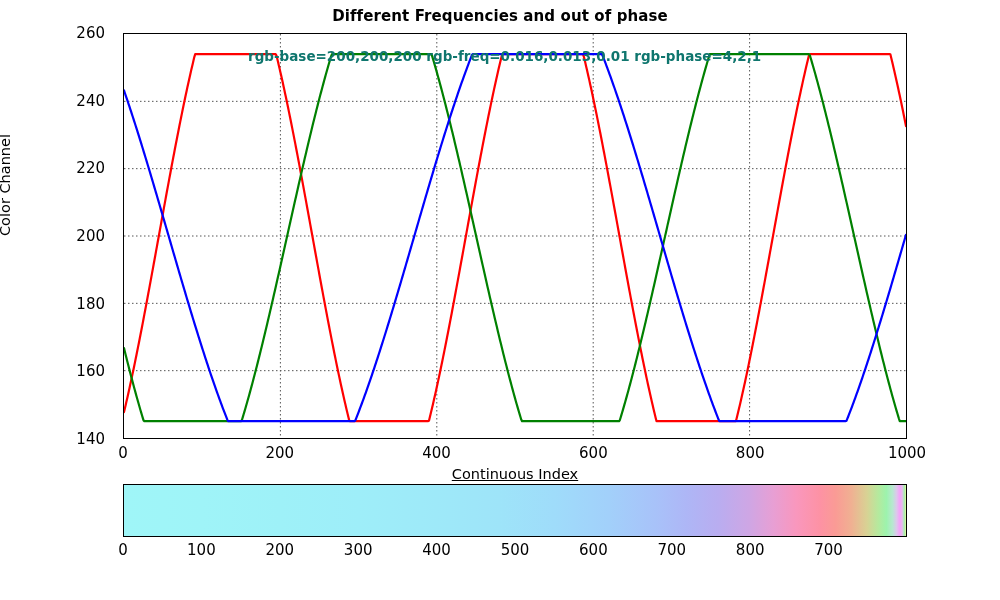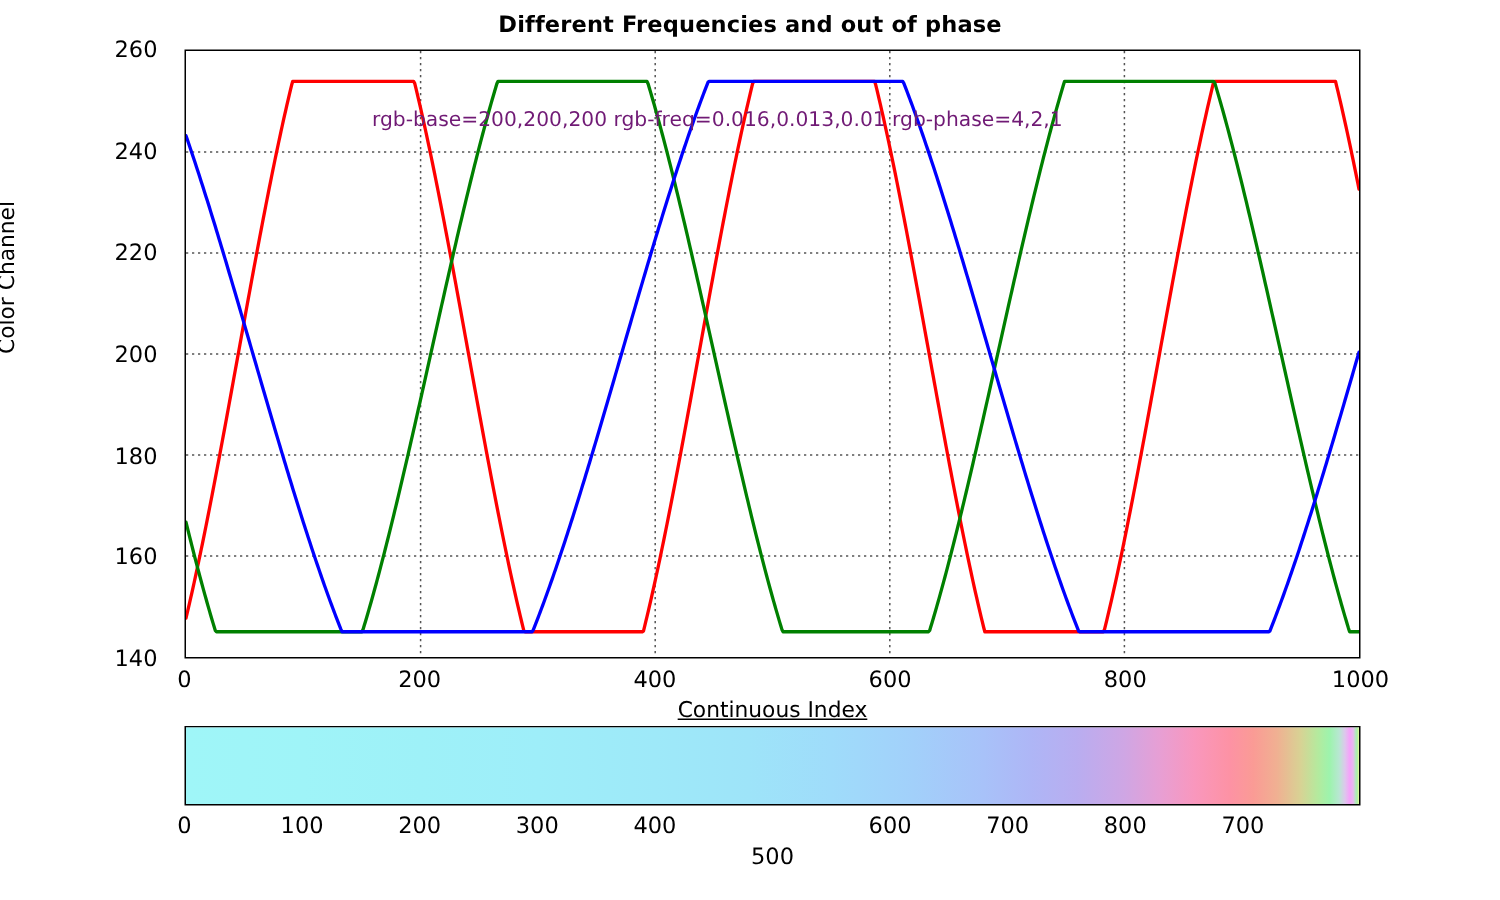--- a/index.html
+++ b/index.html
@@ -52,24 +52,24 @@
     left: 0; top: 0;
     width: 100%;
     height: 100%;
     display: block;
   }
 
   
   .plot-annotation {
     position: absolute;
     left: 248px;
-    top: 72px;
+    top: 48px;
     font-size: 13.5px;
-    font-weight: normal;
-    color: #701a75;
+    font-weight: bold;
+    color: #0f766e;
     white-space: nowrap;
     z-index: 5;
   }
 
   
   .ytick {
     position: absolute;
     right: 12px;
     width: 60px;
     text-align: right;
@@ -220,21 +220,21 @@
   <div id="colorbar-axes">
     <div id="colorbar-gradient" style="background: linear-gradient(to right, rgb(159, 246, 248) 0%, rgb(159, 244, 248) 10%, rgb(158, 241, 248) 20%, rgb(158, 238, 249) 30%, rgb(158, 233, 249) 40%, rgb(158, 228, 249) 48%, rgb(159, 220, 250) 55%, rgb(162, 208, 250) 62%, rgb(168, 194, 249) 68%, rgb(174, 182, 246) 72%, rgb(185, 173, 240) 76%, rgb(207, 166, 228) 80%, rgb(231, 159, 212) 83%, rgb(249, 151, 189) 86%, rgb(253, 146, 164) 89%, rgb(250, 155, 149) 91%, rgb(240, 176, 146) 93%, rgb(216, 210, 148) 95%, rgb(180, 234, 158) 96.5%, rgb(157, 243, 173) 97.5%, rgb(184, 231, 210) 98.3%, rgb(221, 199, 236) 98.8%, rgb(244, 163, 249) 99.2%, rgb(231, 185, 238) 99.5%, rgb(184, 227, 196) 99.7%, rgb(169, 240, 163) 99.85%, rgb(238, 247, 158) 100%);"></div>
   </div>
 
   <div id="cbtick-layer">
       <div class="cbtick" style="left: 0px;">0</div>
       <div class="cbtick" style="left: 78.4px;">100</div>
       <div class="cbtick" style="left: 156.8px;">200</div>
       <div class="cbtick" style="left: 235.2px;">300</div>
       <div class="cbtick" style="left: 313.6px;">400</div>
-      <div class="cbtick" style="left: 392px; margin-top: 21px;">500</div>
+      <div class="cbtick" style="left: 392px;">500</div>
       <div class="cbtick" style="left: 470.4px;">600</div>
       <div class="cbtick" style="left: 548.8px;">700</div>
       <div class="cbtick" style="left: 627.2px;">800</div>
       <div class="cbtick" style="left: 705.6px;">700</div>
     </div>
 
 
 </div>
 
 </body></html>

